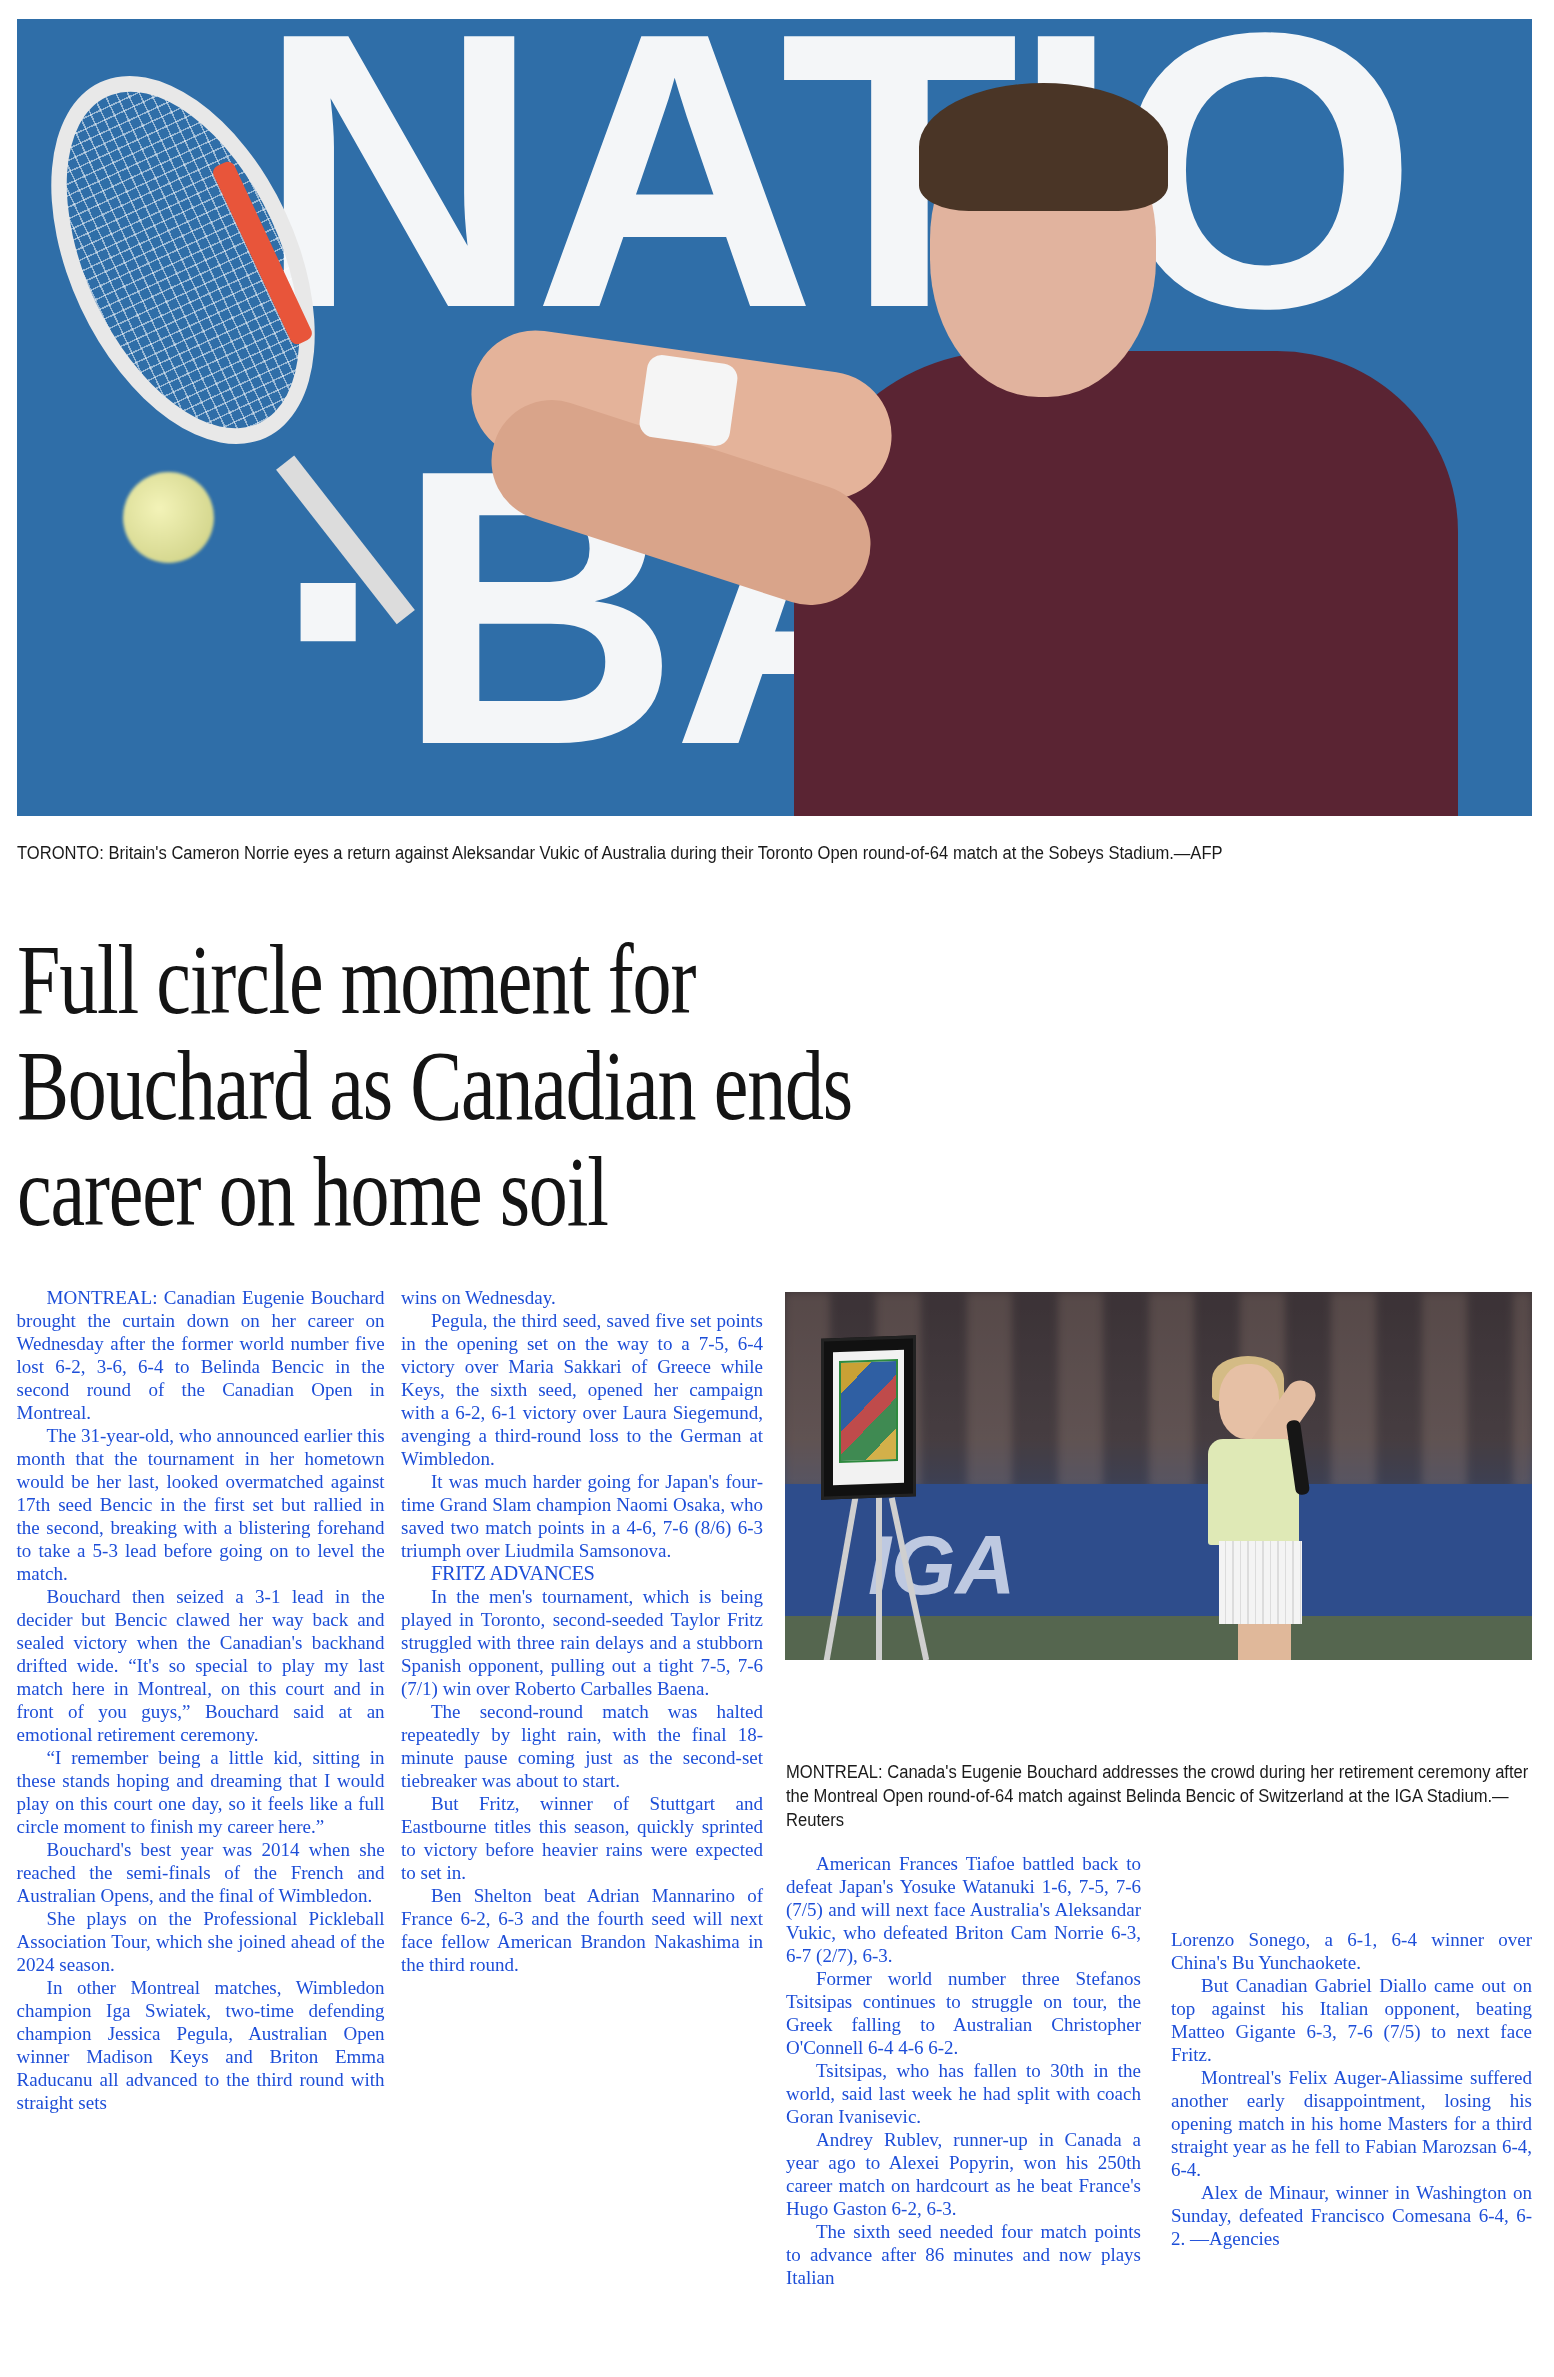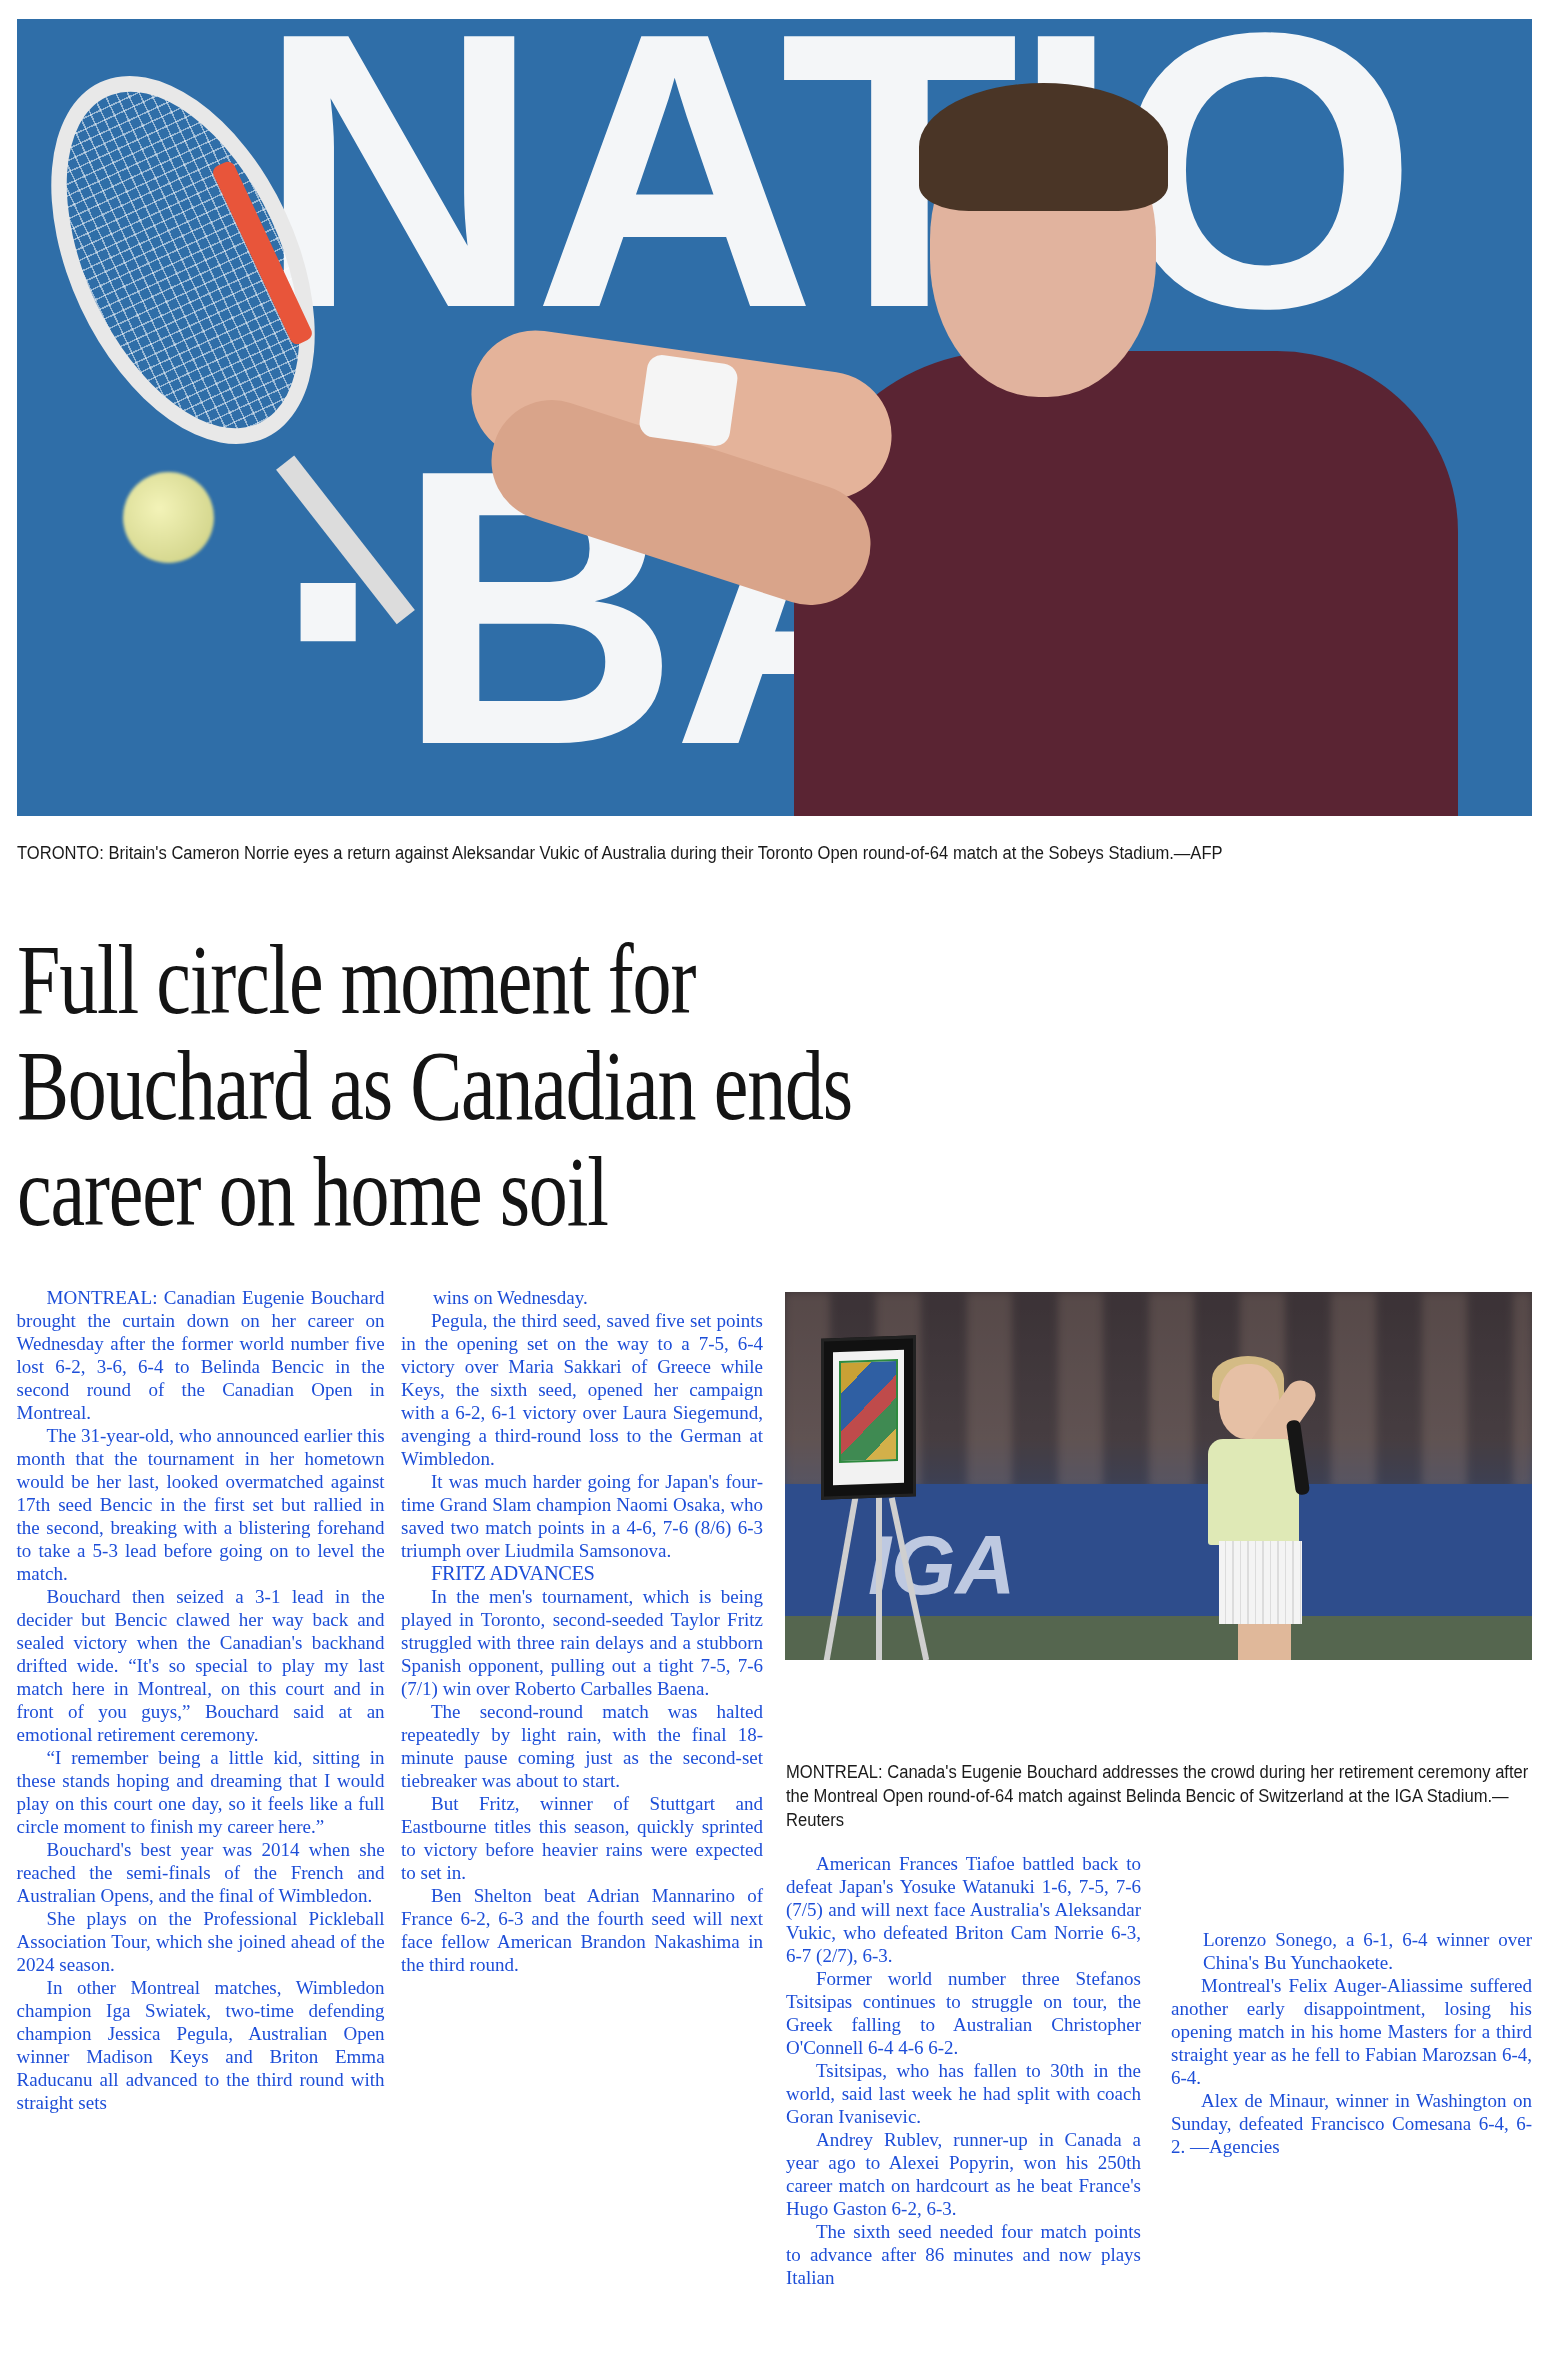--- a/index.html
+++ b/index.html
@@ -25,21 +25,21 @@
   .caption { position:absolute; font-family:"Liberation Sans", sans-serif; font-size:18px; line-height:24px; color:#1a1a1a; transform:scaleX(0.92); transform-origin:left top; }
   .cap-top { left:16.6px; top:841px; width:1637px; }
   .cap-right { left:786px; top:1760px; width:815px; }
 
   
   .headline { position:absolute; left:16.6px; top:927px; width:1524px; margin:0; font-family:"Liberation Serif", serif; font-weight:normal; font-size:100px; line-height:106px; color:#141414; letter-spacing:-1.5px; transform:scaleX(0.78); transform-origin:left top; width:1886px; }
 
   
   .col { position:absolute; font-family:"Liberation Serif", serif; font-size:19px; line-height:23px; color:#1d4ed8; text-align:justify; hyphens:manual; }
   .col p { margin:0; text-indent:30px; }
-  .col p.noindent { text-indent:0;margin-left:32px; }
+  .col p.noindent { text-indent:0; }
   .col1 { left:16.6px; top:1286px; width:368px; }
   .col2 { left:401px; top:1286px; width:362px; }
   .col3 { left:786px; top:1852px; width:355px; }
   .col4 { left:1171px; top:1928px; width:361px; }
   .subhead { font-family:"Liberation Serif", serif; font-weight:normal; font-size:20.4px; line-height:22.6px; margin:13.6px 0 10.6px 0; text-indent:0; letter-spacing:-0.4px; }
 
   
   .photo2 { position:absolute; left:785px; top:1292px; width:747px; height:368px; overflow:hidden; background:linear-gradient(180deg, #3b3336 0%, #4d4548 40%, #3a4a6c 55%, #2f4b86 70%, #2d4a86 78%, #49614c 85%, #5b6d58 100%); }
   .photo2 .crowd { position:absolute; left:0; top:0; width:100%; height:196px; background:repeating-linear-gradient(90deg, rgba(120,100,95,.45) 0 45px, rgba(60,50,55,.4) 45px 91px); filter:blur(4.5px); }
   .photo2 .banner { position:absolute; left:0; top:192px; width:100%; height:136px; background:#2e4d8c; }
@@ -131,16 +131,17 @@
 <div class="col col3">
   <p>American Frances Tiafoe battled back to defeat Japan's Yosuke Watanuki 1-6, 7-5, 7-6 (7/5) and will next face Australia's Aleksandar Vukic, who defeated Briton Cam Norrie 6-3, 6-7 (2/7), 6-3.</p>
   <p>Former world number three Stefanos Tsitsipas continues to struggle on tour, the Greek falling to Australian Christopher O'Connell 6-4 4-6 6-2.</p>
   <p>Tsitsipas, who has fallen to 30th in the world, said last week he had split with coach Goran Ivanisevic.</p>
   <p>Andrey Rublev, runner-up in Canada a year ago to Alexei Popyrin, won his 250th career match on hardcourt as he beat France's Hugo Gaston 6-2, 6-3.</p>
   <p>The sixth seed needed four match points to advance after 86 minutes and now plays Italian</p>
 </div>
 
 <div class="col col4">
   <p class="noindent">Lorenzo Sonego, a 6-1, 6-4 winner over China's Bu Yunchaokete.</p>
+  <p>But Canadian Gabriel Diallo came out on top against his Italian opponent, beating Matteo Gigante 6-3, 7-6 (7/5) to next face Fritz.</p>
   <p>Montreal's Felix Auger-Aliassime suffered another early disappointment, losing his opening match in his home Masters for a third straight year as he fell to Fabian Marozsan 6-4, 6-4.</p>
   <p>Alex de Minaur, winner in Washington on Sunday, defeated Francisco Comesana 6-4, 6-2. —Agencies</p>
 </div>
 
 
 </body></html>

